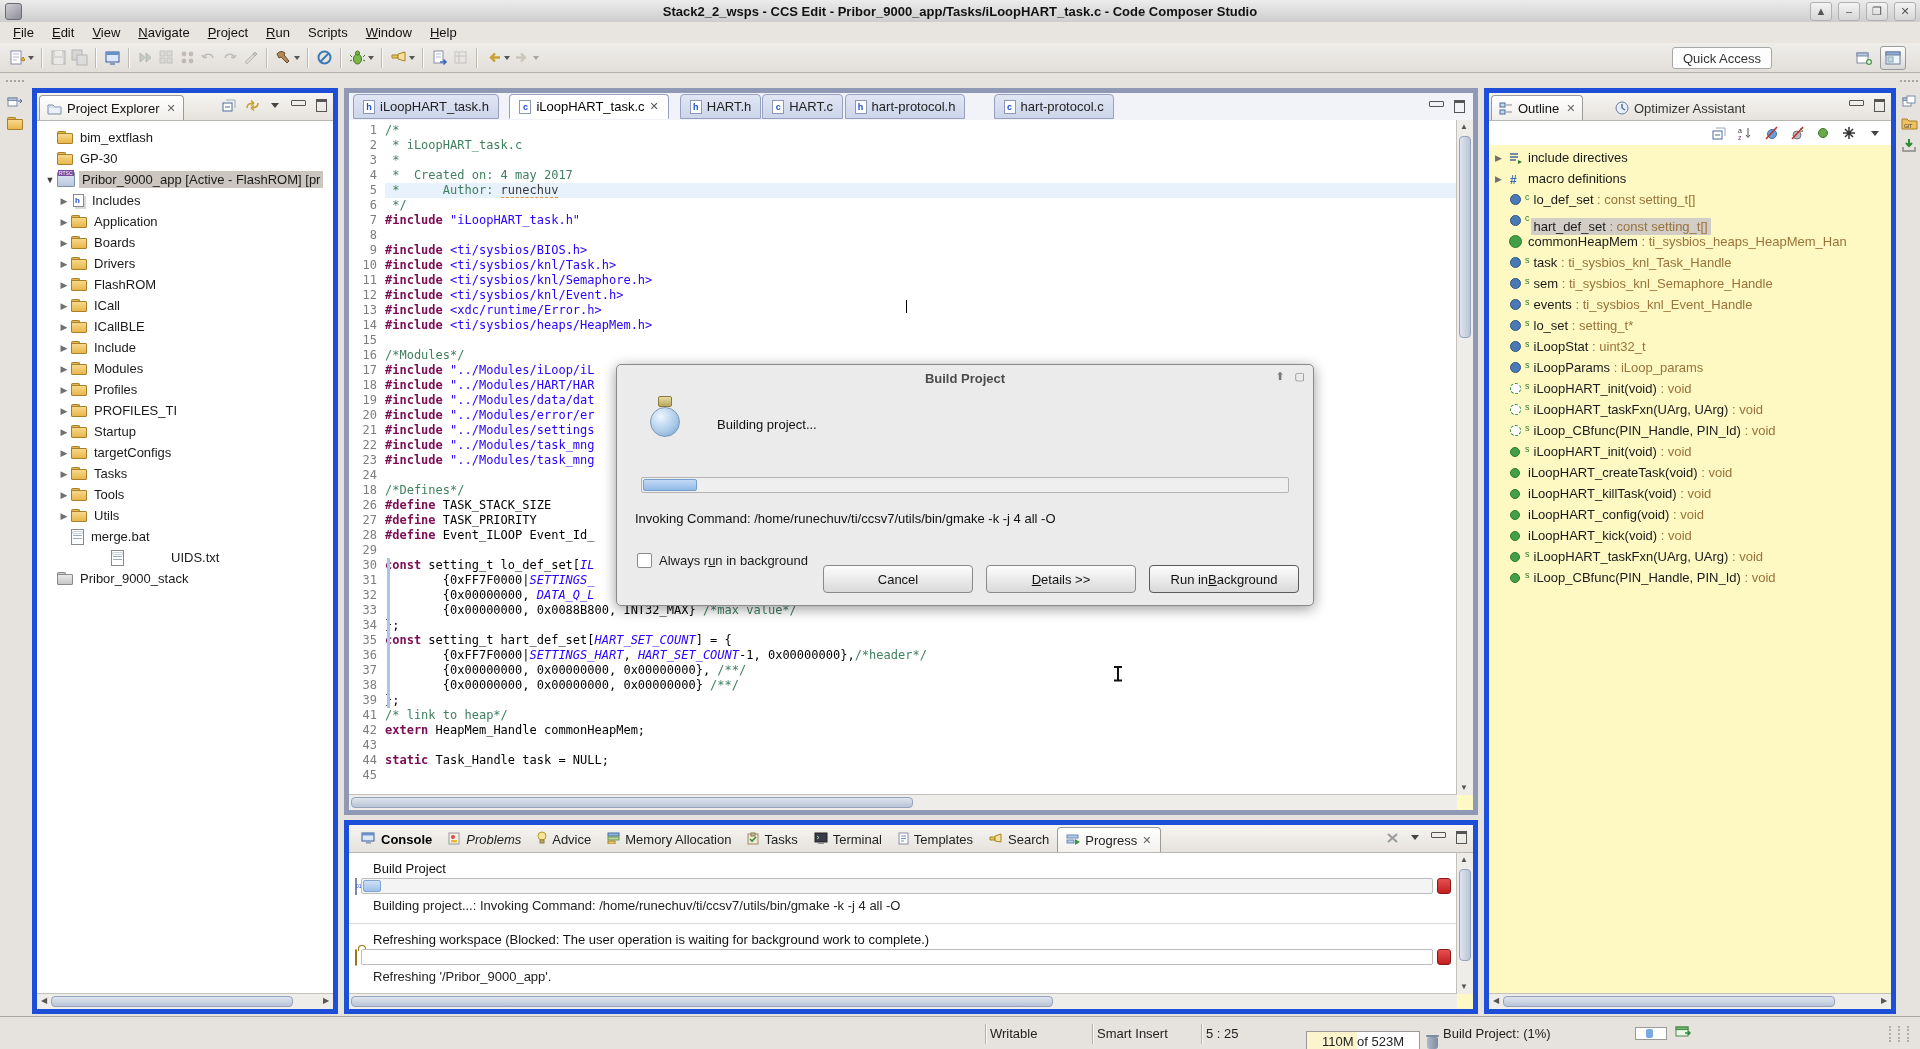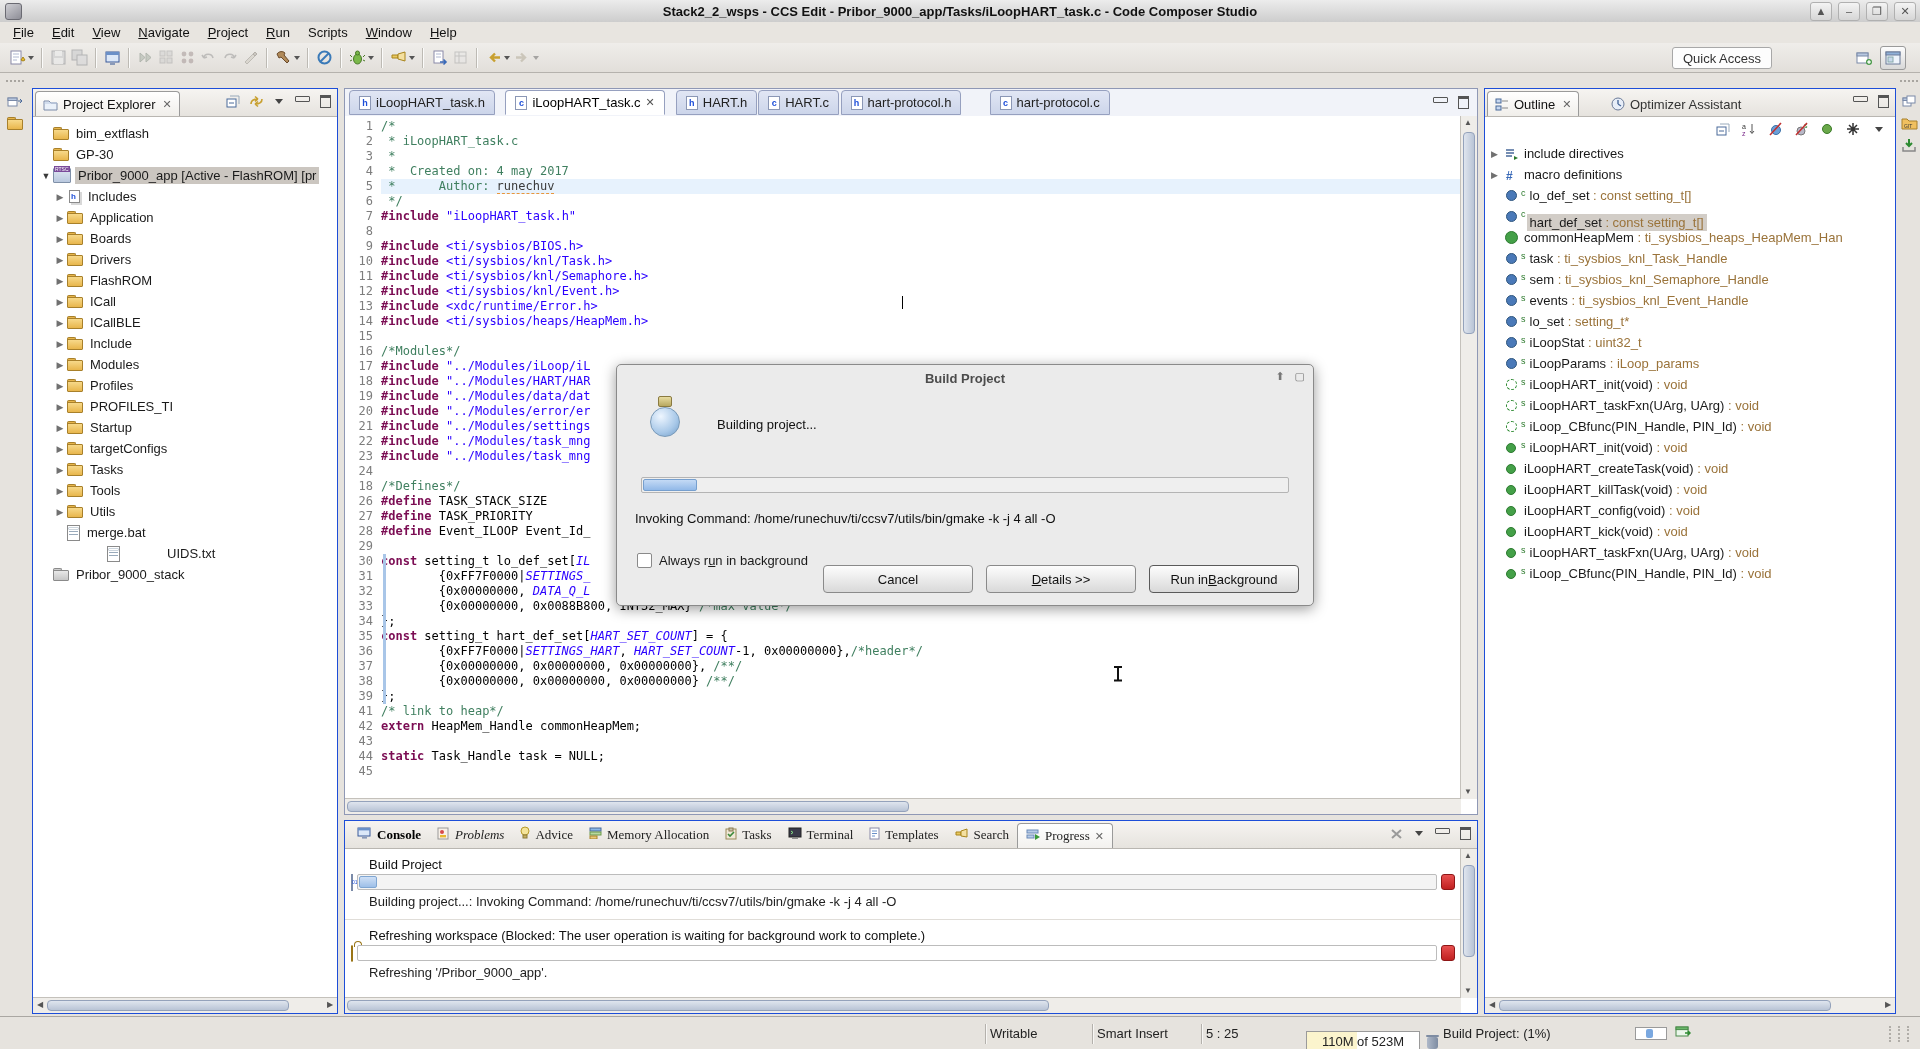--- a/index.html
+++ b/index.html
@@ -30,21 +30,21 @@
   .tbbtn .glyph{width:17px;height:17px;display:block;}
   .tbbtn.disabled{opacity:.45;filter:grayscale(80%);}
   .tbcaret{width:0;height:0;border-left:3.5px solid transparent;border-right:3.5px solid transparent;border-top:4px solid #555;margin-left:2px;}
   .quickaccess{position:absolute;right:148px;top:4px;height:20px;border:1px solid #a8a8a8;border-radius:3px;
     background:#fdfdfd;color:#333;display:flex;align-items:center;padding:0 10px;}
   .persp{position:absolute;right:14px;top:3px;display:flex;align-items:center;gap:4px;}
   .perspbtn{width:24px;height:22px;border-radius:3px;display:flex;align-items:center;justify-content:center;}
   .perspbtn.active{border:1px solid #9a9a9a;background:linear-gradient(#fdfdfd,#d8d8d8);}
 
   
-  .panel{position:absolute;background:#ffffff;border:1px solid #1d4ed8;box-sizing:border-box;}
+  .panel{position:absolute;background:#fef9c3;border:5px solid #1d4ed8;box-sizing:border-box;}
   .phead{position:relative;height:27px;background:linear-gradient(#f6f4f1,#e6e3de);border-bottom:1px solid #b9b6b1;}
   .vtab{position:absolute;top:2px;left:2px;height:24px;display:flex;align-items:center;gap:5px;padding:0 7px;
     background:linear-gradient(#ffffff,#f0eeea);border:1px solid #9a9a9a;border-bottom:none;border-radius:4px 4px 0 0;font-size:13px;color:#111;}
   .vtab .close{color:#666;font-size:11px;margin-left:2px;}
   .vtab2{position:absolute;top:4px;height:22px;display:flex;align-items:center;gap:5px;padding:0 8px;color:#333;}
   .pheadicons{position:absolute;right:4px;top:5px;display:flex;align-items:center;gap:7px;}
   .hic{width:16px;height:15px;display:flex;align-items:center;justify-content:center;color:#444;font-size:10px;}
   .mini{width:13px;height:4px;border:1px solid #555;border-radius:1px;margin-top:-5px;}
   .maxi{width:9px;height:9px;border:1px solid #555;border-top:3px solid #555;}
   .vmenu{width:0;height:0;border-left:4.5px solid transparent;border-right:4.5px solid transparent;border-top:5px solid #444;}
@@ -94,21 +94,21 @@
   .orow .olabel{padding:1px 3px;}
   .orow.sel .olabel{background:#d2cdc7;margin-top:11px;}
   .orow .otype{color:#9a733a;}
   .dot{border-radius:50%;display:block;}
   .dot.blue{width:9px;height:9px;background:#4a79b8;border:1px solid #2f567e;}
   .dot.green{width:11px;height:11px;background:#44a048;border:1px solid #2c7a30;}
   .dot.greensm{width:8px;height:8px;background:#44a048;border:1px solid #2c7a30;}
   .dot.proto{width:9px;height:9px;background:#fff;border:1px dashed #2c8a30;}
 
   
-  .btabs{position:relative;height:27px;background:linear-gradient(#f6f4f1,#e6e3de);border-bottom:1px solid #b9b6b1;display:flex;padding-left:4px;font-family:Liberation Serif, serif;}
+  .btabs{position:relative;height:27px;background:linear-gradient(#f6f4f1,#e6e3de);border-bottom:1px solid #b9b6b1;display:flex;align-items:center;padding-left:4px;}
   .btab{display:flex;align-items:center;gap:5px;padding:0 8px;height:24px;margin-top:2px;color:#222;}
   .btab.bold .blabel{font-weight:bold;color:#000;}
   .btab.italic .blabel{font-style:italic;}
   .btab.active{background:linear-gradient(#ffffff,#f3f1ee);border:1px solid #9a9a9a;border-bottom:none;border-radius:4px 4px 0 0;}
   .bcontent{position:absolute;left:0;right:16px;top:28px;bottom:16px;background:#fff;overflow:hidden;}
   .jobtitle{margin:8px 0 2px 24px;color:#111;}
   .jobrow{display:flex;align-items:center;margin:2px 6px 0 6px;gap:4px;}
   .jobbar{flex:1;height:14px;border:1px solid #bcbcbc;background:#f4f4f4;border-radius:2px;position:relative;}
   .jobbar.empty{background:#fff;}
   .jobbar .chunk{position:absolute;left:1px;top:1px;bottom:1px;background:linear-gradient(#cfe0f6,#9dbfe8);border:1px solid #7fa6d2;border-radius:2px;}

